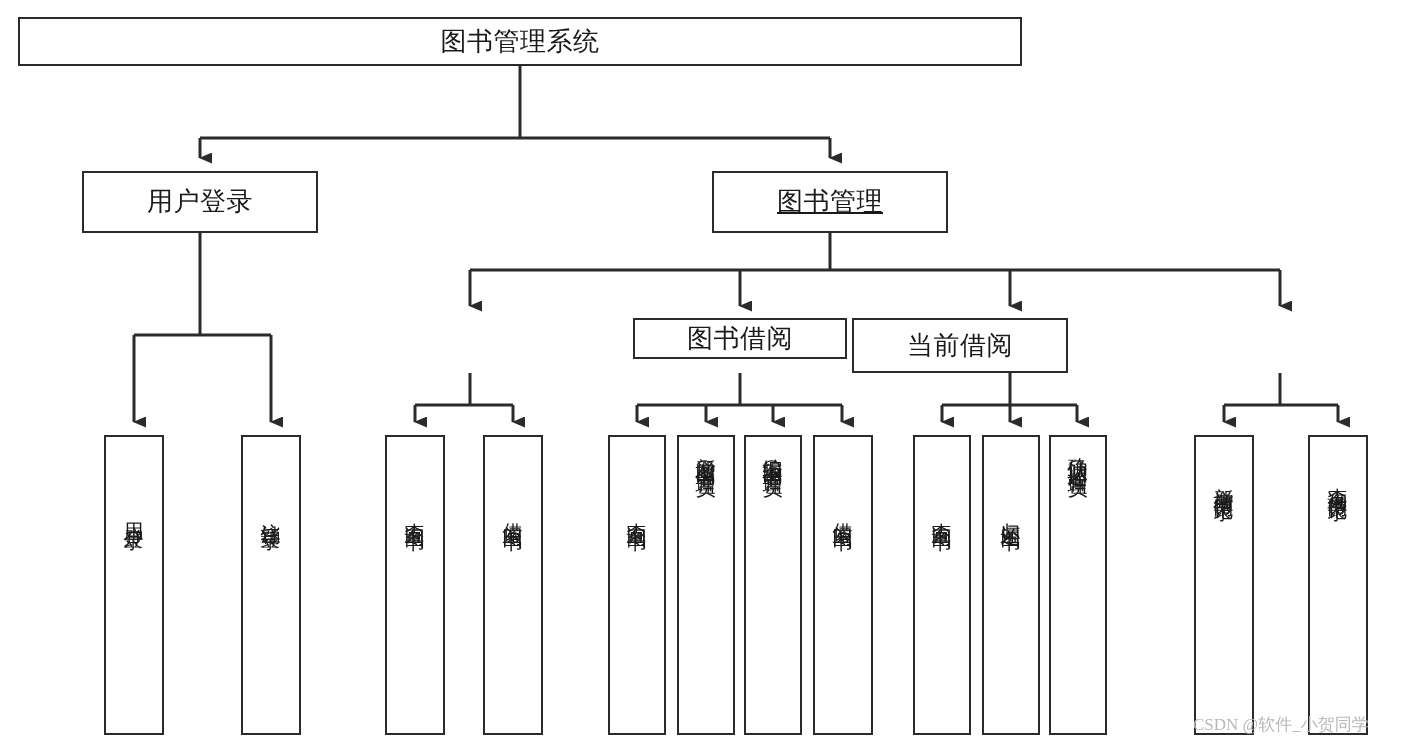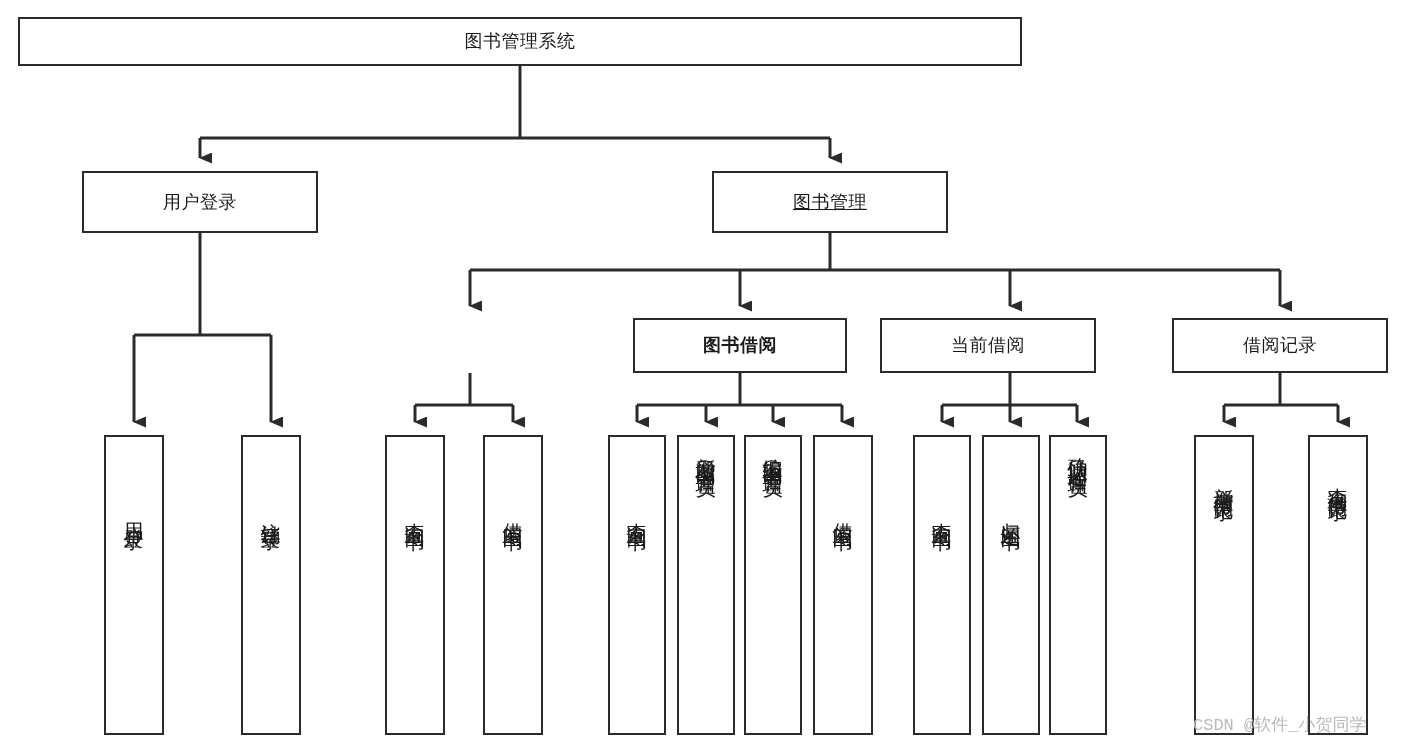--- a/index.html
+++ b/index.html
@@ -38,21 +38,21 @@
     z-index: 2;
   }
   .node .lbl {
     display: block;
     text-align: center;
     line-height: 1.12;
     white-space: pre;
   }
   
   .node.h .lbl {
-    font-size: 18px;
+    font-size: 26px;
     letter-spacing: 0.5px;
     text-align: right;
   }
   
   .node.v {
     align-items: flex-start;
     padding-top: 6px;
   }
   .node.v .lbl {
     writing-mode: vertical-rl;
@@ -62,21 +62,21 @@
     line-height: 1;
   }
   .watermark {
     position: absolute;
     left: 1193px;
     top: 713px;
     font-size: 17px;
     color: #b9b9b9;
     white-space: nowrap;
     z-index: 3;
-    font-family: Liberation Mono, monospace;
+    font-family: Liberation Serif, serif;
   }
 </style>
 </head>
 <body>
 
 <div id="canvas">
 
   <svg class="wires" viewBox="0 0 1405 747" xmlns="http://www.w3.org/2000/svg">
     <defs>
       <marker id="arw" markerWidth="11" markerHeight="13" refX="5.5" refY="12" orient="auto" markerUnits="userSpaceOnUse">
@@ -131,28 +131,25 @@
     <span class="lbl">图书管理系统</span>
   </div>
 
   <div class="node h" style="left:82px; top:171px; width:236px; height:62px;">
     <span class="lbl">用户登录</span>
   </div>
   <div class="node h" style="left:712px; top:171px; width:236px; height:62px;text-decoration:underline;">
     <span class="lbl">图书管理</span>
   </div>
 
-  <div class="node h" style="left:633px; top:318px; width:214px; height:55px;font-weight:bold;">
+  <div class="node h" style="left:633px; top:318px; width:214px; height:41px;">
     <span class="lbl">图书借阅</span>
   </div>
-  <div class="node h" style="left:880px; top:318px; width:216px; height:55px;">
+  <div class="node h" style="left:852px; top:318px; width:216px; height:55px;">
     <span class="lbl">当前借阅</span>
-  </div>
-  <div class="node h" style="left:1172px; top:318px; width:216px; height:55px;">
-    <span class="lbl">借阅记录</span>
   </div>
 
   <div class="node v" style="left:104px; top:435px; width:60px; height:300px; padding-top:70px;">
     <span class="lbl">用户登录</span>
   </div>
   <div class="node v" style="left:241px; top:435px; width:60px; height:300px; padding-top:70px;">
     <span class="lbl">注销登录</span>
   </div>
 
   <div class="node v" style="left:385px; top:435px; width:60px; height:300px; padding-top:70px;">

